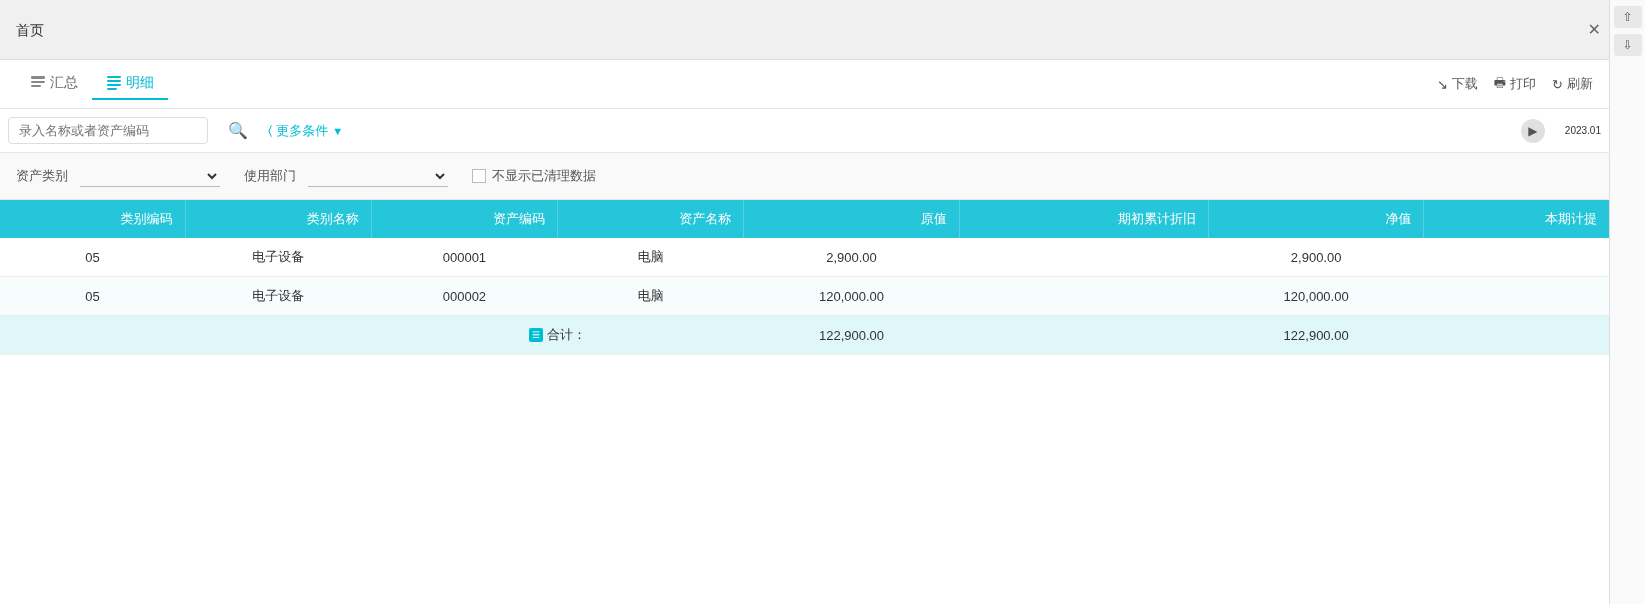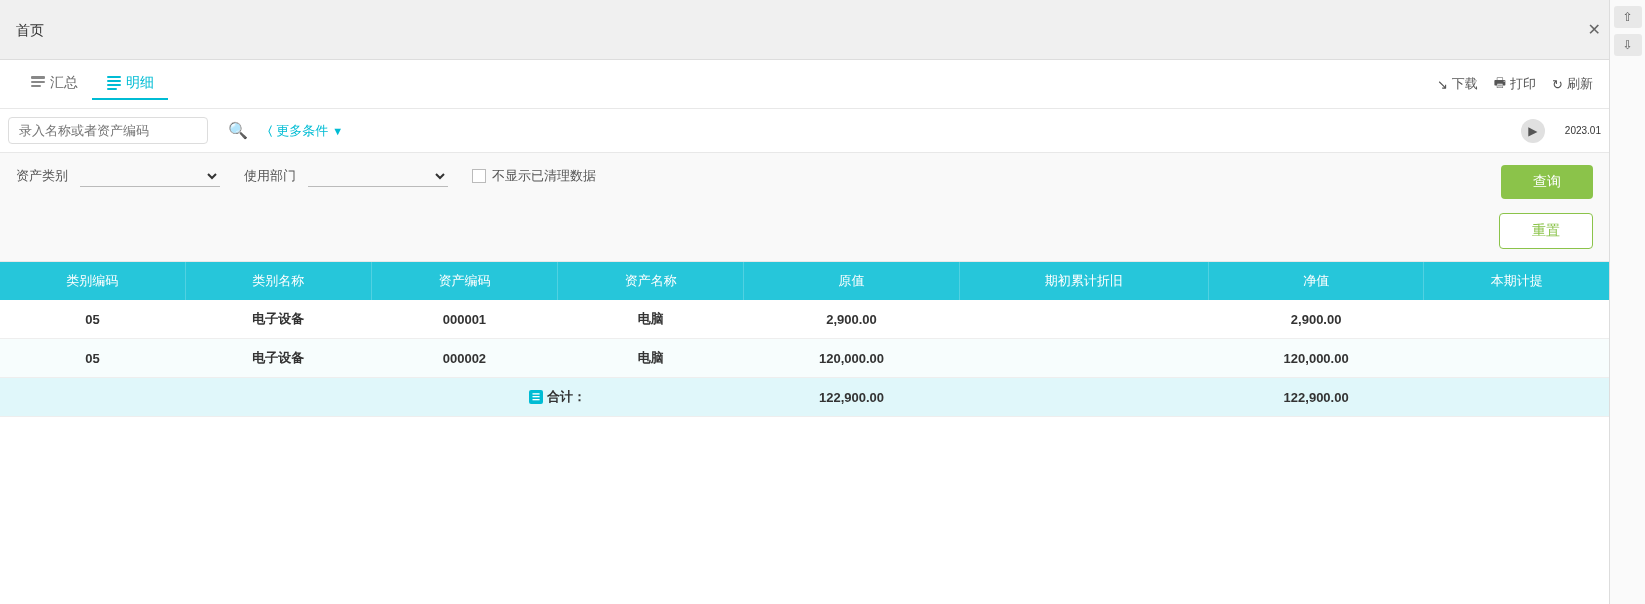--- a/index.html
+++ b/index.html
@@ -259,34 +259,33 @@
       overflow: auto;
     }
     .data-table {
       width: 100%;
       border-collapse: collapse;
     }
     .data-table thead tr th {
       background: #26c6da;
       color: #fff;
       padding: 10px 12px;
-      text-align: center;
+      text-align: right;
       font-weight: normal;
       font-size: 13px;
       border-right: 1px solid rgba(255,255,255,0.2);
       white-space: nowrap;
     }
     .data-table thead tr th:last-child { border-right: none; }
     .data-table tbody tr td {
       padding: 10px 12px;
       border-bottom: 1px solid #eee;
       font-size: 13px;
       color: #333;
       text-align: center;
-      font-weight: bold;
     }
     .data-table tbody tr:nth-child(odd) { background: #fff; }
     .data-table tbody tr:nth-child(even) { background: #f7fdfd; }
     .td-right { text-align: right; }
     .td-left { text-align: left; }
 
     
     .summary-row td {
       background: #e0f7fa !important;
       font-size: 13px;
@@ -424,24 +423,20 @@
             <span class="filter-label">使用部门</span>
             <select class="filter-select">
               <option value=""></option>
             </select>
           </div>
           <label class="checkbox-label">
             <div class="checkbox-box"></div>
             <span>不显示已清理数据</span>
           </label>
         </div>
-      </div>
-      <div class="action-col">
-        <button class="btn-query">查询</button>
-        <button class="btn-reset">重置</button>
       </div>
     </div>
   </div>
 
 
   <div class="data-table-wrapper">
     <table class="data-table">
       <thead>
         <tr>
           <th>类别编码</th>

